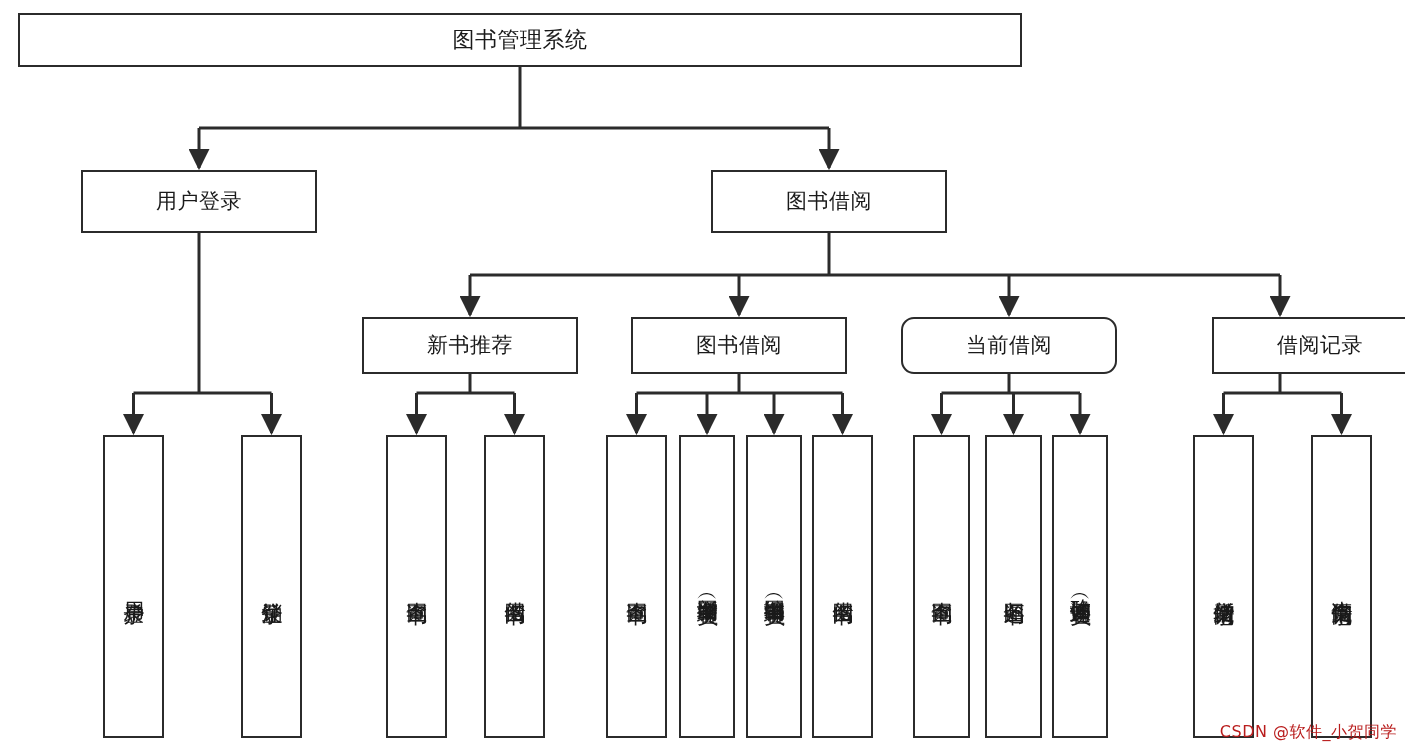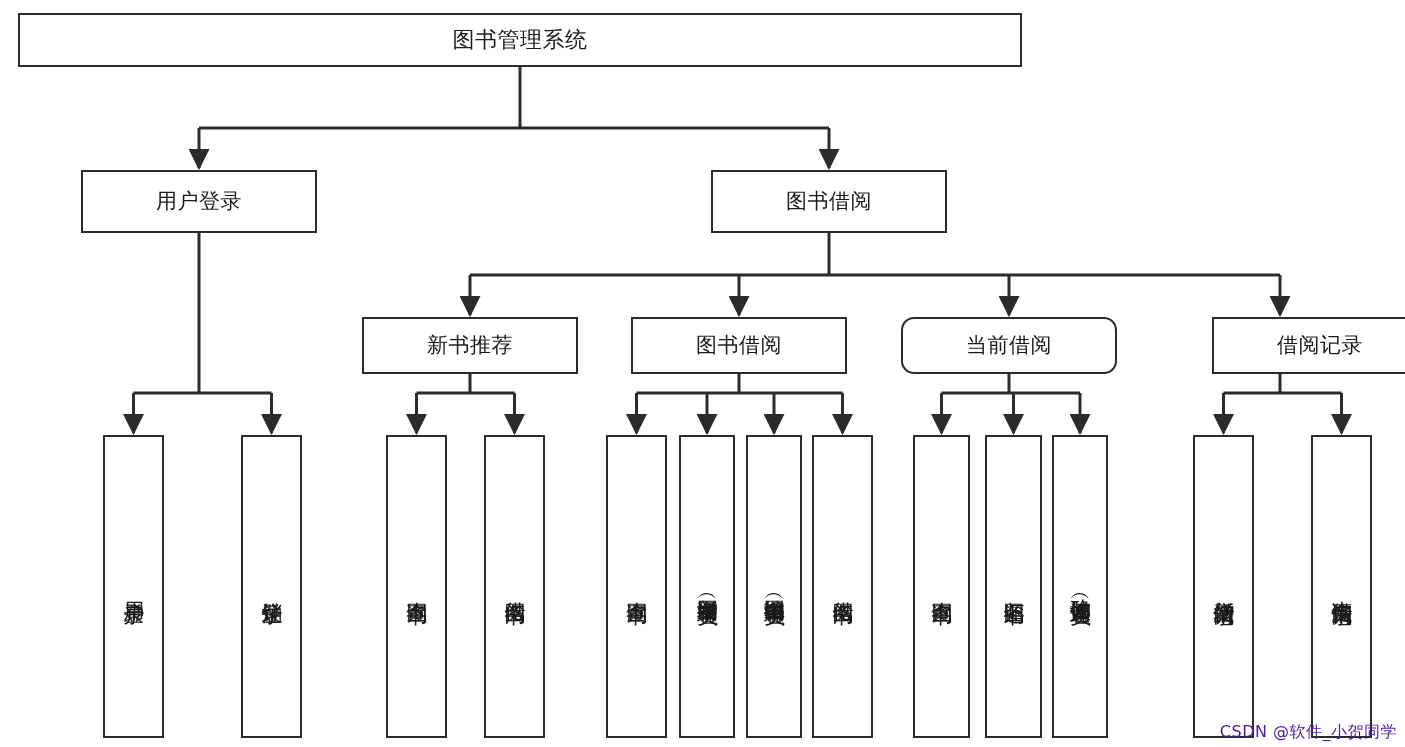--- a/index.html
+++ b/index.html
@@ -63,21 +63,21 @@
     line-height: 1.18;
     letter-spacing: 1px;
     white-space: nowrap;
     text-align: center;
   }
   #watermark {
     position: absolute;
     right: 8px;
     bottom: 4px;
     font-size: 16px;
-    color: #4c1d95;
+    color: #b91c1c;
     white-space: nowrap;
     letter-spacing: 0.5px;
   }
 </style>
 </head>
 <body>
 
 <div id="diagram-root">
 
   <svg id="edge-layer" viewBox="0 0 1405 747" width="1405" height="747" xmlns="http://www.w3.org/2000/svg">

